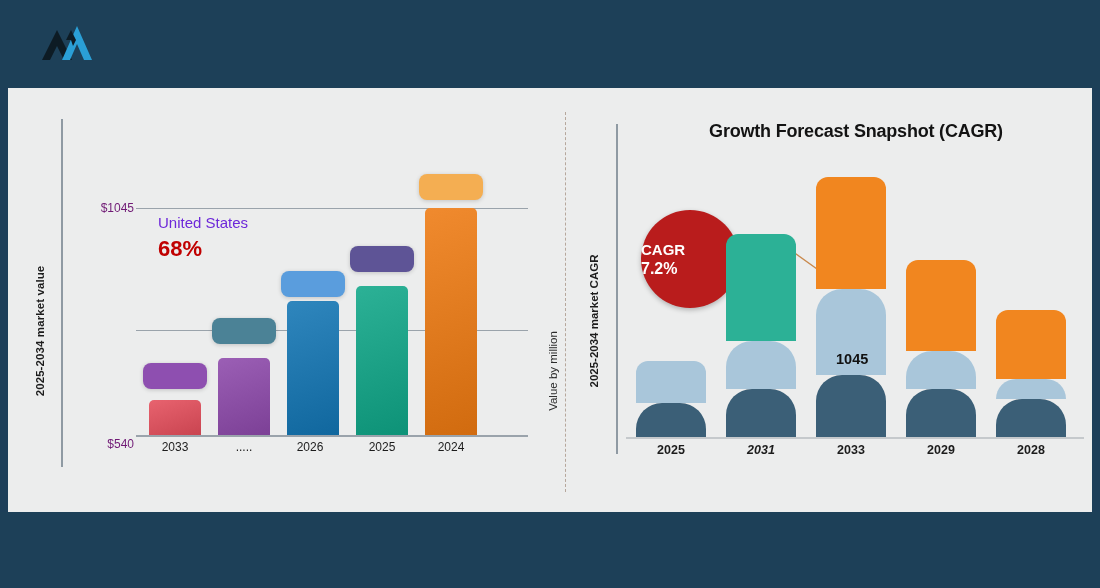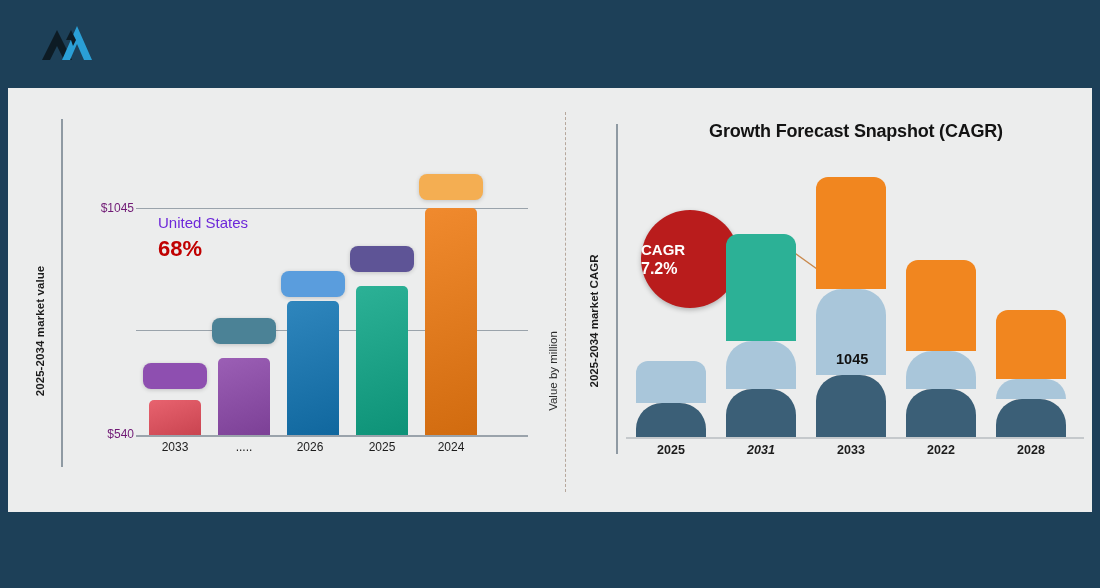--- a/index.html
+++ b/index.html
@@ -44,21 +44,21 @@
   .l-grid { position:absolute; height:1px; background:#9aa3ab; left:128px; width:392px; }
   #l-grid-top { top:120px; }
   #l-grid-mid { top:242px; }
   #l-baseline { position:absolute; left:128px; top:347px; width:392px; height:1.5px; background:#9aa3ab; }
 
   .l-tick {
     position:absolute; font-size:12px; color:#701a75; text-align:right;
     width:68px; left:58px;
   }
   #l-tick-top { top:113px; }
-  #l-tick-bot { top:339px; }
+  #l-tick-bot { top:349px; }
 
   #us-label { position:absolute; left:150px; top:126px; font-size:15px; font-weight:400; color:#6d28d9; }
   #us-value { position:absolute; left:150px; top:148px; font-size:22px; font-weight:700; color:#c00000; }
 
   #value-by-million {
     position:absolute; left:490px; top:277px; width:110px;
     transform:rotate(-90deg); transform-origin:center;
     text-align:center; font-size:11.5px; color:#2b2b2b;
   }
 
@@ -196,21 +196,21 @@
         <div class="r-seg" style="left: 340px; top: 263px; width: 70px; height: 37.84px; background: rgb(169, 198, 218); border-radius: 26px 26px 0px 0px;"></div>
         <div class="r-seg" style="left: 340px; top: 171.84px; width: 70px; height: 91.16px; background: rgb(241, 134, 31); border-radius: 12px 12px 0px 0px;"></div>
         <div class="r-seg" style="left: 430px; top: 311.16px; width: 70px; height: 37.84px; background: rgb(59, 95, 119); border-radius: 26px 26px 0px 0px;"></div>
         <div class="r-seg" style="left: 430px; top: 290.52px; width: 70px; height: 20.64px; background: rgb(169, 198, 218); border-radius: 26px 26px 0px 0px;"></div>
         <div class="r-seg" style="left: 430px; top: 221.72px; width: 70px; height: 68.8px; background: rgb(241, 134, 31); border-radius: 12px 12px 0px 0px;"></div>
       </div>
     <div id="right-xlabels">
         <div class="r-xlabel" style="left: 70px; width: 70px;">2025</div>
         <div class="r-xlabel" style="left: 160px; width: 70px; font-style: italic;">2031</div>
         <div class="r-xlabel" style="left: 250px; width: 70px;">2033</div>
-        <div class="r-xlabel" style="left: 340px; width: 70px;">2022</div>
+        <div class="r-xlabel" style="left: 340px; width: 70px;">2029</div>
         <div class="r-xlabel" style="left: 430px; width: 70px;">2028</div>
       </div>
 
     <div id="r-value-label">1045</div>
   </div>
 </div>
 
 <div id="footer">
   
   

